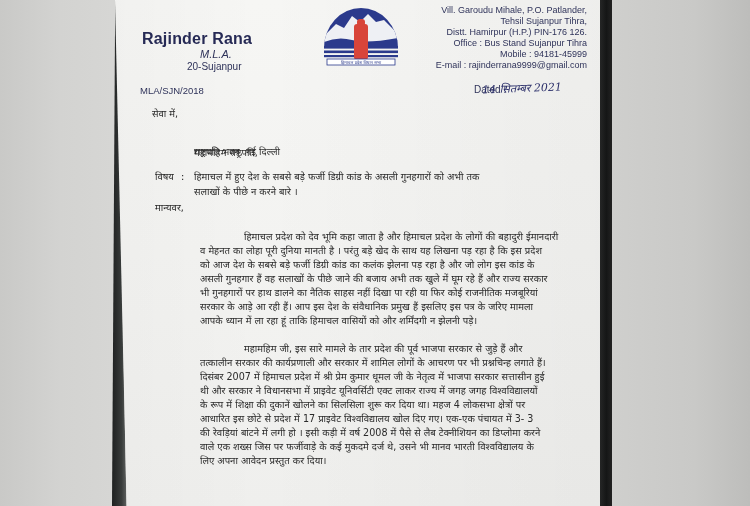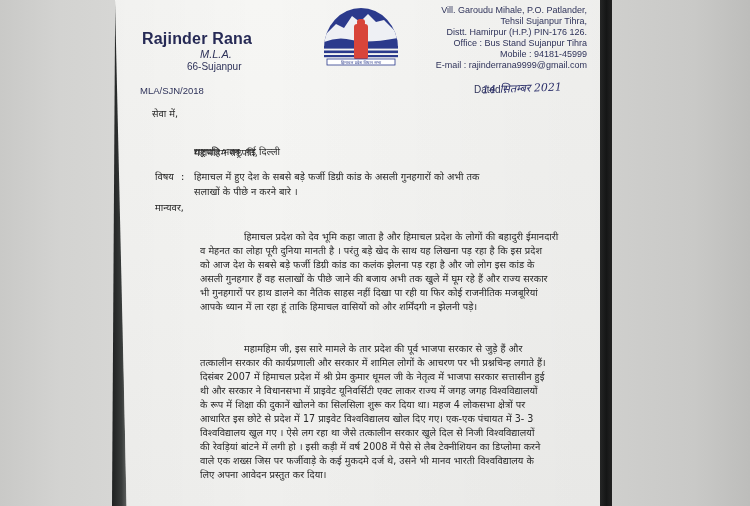--- a/index.html
+++ b/index.html
@@ -78,21 +78,21 @@
 <body>
 
 <div class="bg-right"></div>
 <div class="edge-right"></div>
 <div class="edge-left"></div>
 <div class="paper"></div>
 <div class="paper-shade"></div>
 
 <div class="name">Rajinder Rana</div>
 <div class="mla">M.L.A.</div>
-<div class="constituency">66-Sujanpur</div>
+<div class="constituency">20-Sujanpur</div>
 
 <svg class="logo" viewBox="0 0 86 64">
   <defs>
     <clipPath id="arc">
         <path d="M6 46 A37 40 0 0 1 80 46 Z"></path>
       </clipPath>
   </defs>
   <g clip-path="url(#arc)">
     <rect x="0" y="0" width="86" height="46" fill="#2b3a8c"></rect>
     <path d="M6 34 L18 22 L26 26 L34 14 L42 20 L50 12 L58 20 L66 18 L80 32 L80 46 L6 46 Z" fill="#eef0f4"></path>
@@ -129,27 +129,27 @@
 <div class="hi" style="left:194px; top:185px;">सलाखों के पीछे न करने बारे ।</div>
 
 <div class="hi" style="left:155px; top:201px;">मान्यवर,</div>
 
 <div class="para" style="top:230px;">
   <div class="line indent">हिमाचल प्रदेश को देव भूमि कहा जाता है और हिमाचल प्रदेश के लोगों की बहादुरी ईमानदारी</div>
   <div class="line">व मेहनत का लोहा पूरी दुनिया मानती है । परंतु बड़े खेद के साथ यह लिखना पड़ रहा है कि इस प्रदेश</div>
   <div class="line">को आज देश के सबसे बड़े फर्जी डिग्री कांड का कलंक झेलना पड़ रहा है और जो लोग इस कांड के</div>
   <div class="line">असली गुनहगार हैं वह सलाखों के पीछे जाने की बजाय अभी तक खुले में घूम रहे हैं और राज्य सरकार</div>
   <div class="line">भी गुनहगारों पर हाथ डालने का नैतिक साहस नहीं दिखा पा रही या फिर कोई राजनीतिक मजबूरियां</div>
+  <div class="line">सरकार के आड़े आ रही हैं। आप इस देश के संवैधानिक प्रमुख हैं इसलिए इस पत्र के जरिए मामला</div>
   <div class="line">आपके ध्यान में ला रहा हूं ताकि हिमाचल वासियों को और शर्मिंदगी न झेलनी पड़े।</div>
 </div>
 
 <div class="para" style="top:342px;">
   <div class="line indent">महामहिम जी, इस सारे मामले के तार प्रदेश की पूर्व भाजपा सरकार से जुड़े हैं और</div>
   <div class="line">तत्कालीन सरकार की कार्यप्रणाली और सरकार में शामिल लोगों के आचरण पर भी प्रश्नचिन्ह लगाते हैं।</div>
   <div class="line">दिसंबर 2007 में हिमाचल प्रदेश में श्री प्रेम कुमार धूमल जी के नेतृत्व में भाजपा सरकार सत्तासीन हुई</div>
   <div class="line">थी और सरकार ने विधानसभा में प्राइवेट यूनिवर्सिटी एक्ट लाकर राज्य में जगह जगह विश्वविद्यालयों</div>
   <div class="line">के रूप में शिक्षा की दुकानें खोलने का सिलसिला शुरू कर दिया था। महज 4 लोकसभा क्षेत्रों पर</div>
   <div class="line">आधारित इस छोटे से प्रदेश में 17 प्राइवेट विश्वविद्यालय खोल दिए गए। एक-एक पंचायत में 3- 3</div>
-  <div class="line">विश्वविद्यालय खुल गए । ऐसे लग रहा था जैसे तत्कालीन सरकार खुले दिल से निजी विश्वविद्यालयों</div>
   <div class="line">की रेवड़ियां बांटने में लगी हो । इसी कड़ी में वर्ष 2008 में पैसे से लैब टेक्नीशियन का डिप्लोमा करने</div>
   <div class="line">वाले एक शख्स जिस पर फर्जीवाड़े के कई मुकदमे दर्ज थे, उसने भी मानव भारती विश्वविद्यालय के</div>
   <div class="line">लिए अपना आवेदन प्रस्तुत कर दिया।</div>
 </div>
 
 </body></html>

